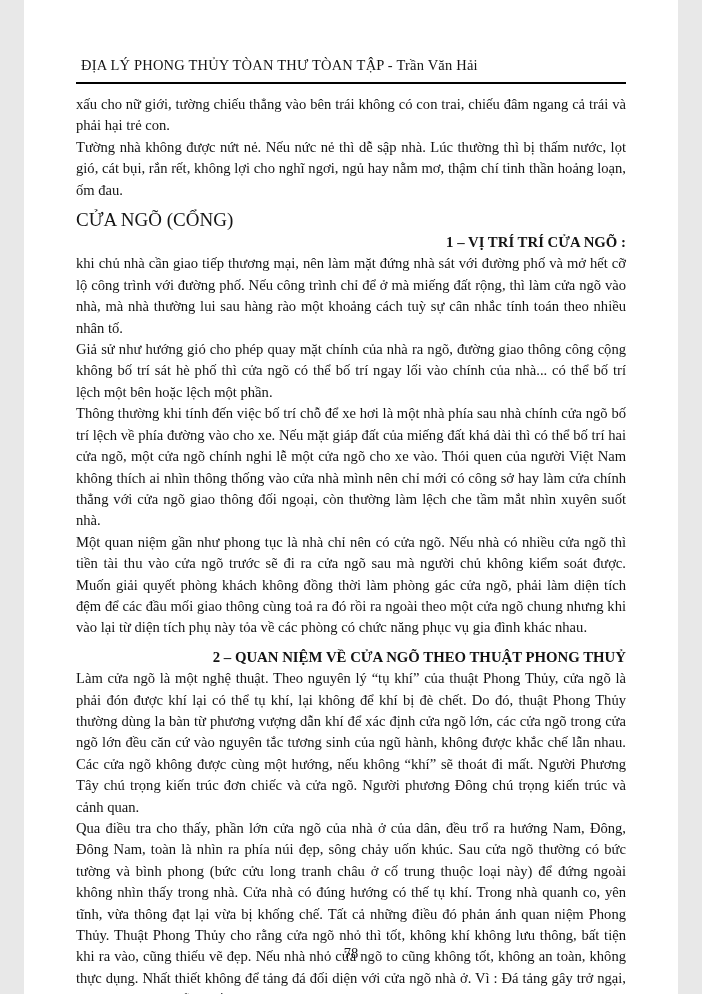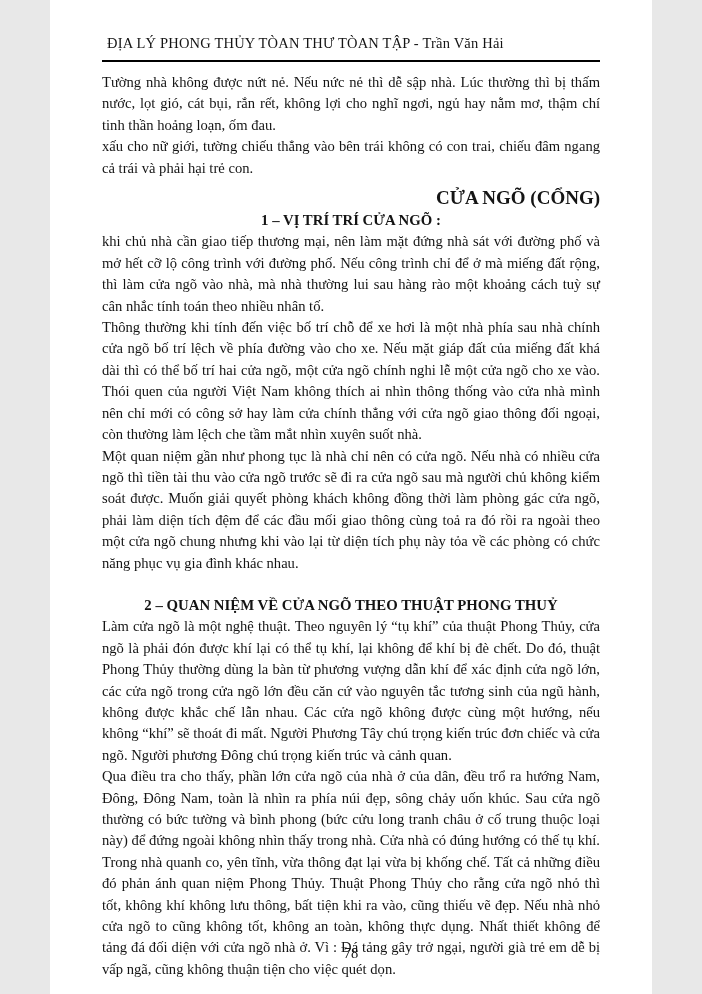--- a/index.html
+++ b/index.html
@@ -2,29 +2,29 @@
 <html><head>
 <meta charset="utf-8">
 <style>
   html, body {
     margin: 0;
     padding: 0;
     background: #e8e8e8;
   }
   .page {
     position: relative;
-    width: 602px;
+    width: 654px;
     height: 994px;
     margin: 0 auto;
     background: #ffffff;
     color: #141414;
     font-family: "Liberation Serif", "DejaVu Serif", serif;
     overflow: hidden;
     box-sizing: border-box;
-    padding: 35px 52px 0 52px;
+    padding: 57px 52px 0 52px;
   }
   .running-header {
     font-size: 14.5px;
     letter-spacing: 0.2px;
     padding-left: 5px;
     white-space: nowrap;
   }
   .header-rule {
     border: none;
     border-top: 2px solid #000000;
@@ -36,32 +36,31 @@
   .body-text p {
     margin: 0;
     font-size: 14.6px;
     line-height: 21.4px;
     text-align: justify;
   }
   .section-title {
     margin: 7px 0 0 0;
     font-size: 19px;
     line-height: 24px;
-    font-weight: bold;
-    text-align: right;
+    font-weight: normal;
   }
   .sub-heading {
     margin: 0;
     font-size: 14.8px;
     line-height: 21.4px;
     font-weight: bold;
-    text-align: center;
+    text-align: right;
   }
   .sub-heading.spaced {
-    margin-top: 21px;
+    margin-top: 8px;
   }
   .page-number {
     position: absolute;
     bottom: 32px;
     left: 0;
     width: 100%;
     text-align: center;
     font-size: 14.5px;
   }
 </style>
@@ -69,30 +68,31 @@
 <body>
 
 <div class="page">
 
   <div class="running-header">ĐỊA LÝ PHONG THỦY TÒAN THƯ  TÒAN TẬP -  Trần Văn Hải</div>
 
   <hr class="header-rule">
 
   <div class="body-text">
 
+    <p>xấu cho nữ giới, tường chiếu thẳng vào bên trái không có con trai, chiếu đâm ngang cả trái và phải hại trẻ con.</p>
+
     <p>Tường nhà không được nứt nẻ. Nếu nức nẻ thì dễ sập nhà. Lúc thường thì bị thấm nước, lọt gió, cát bụi, rắn rết, không lợi cho nghĩ ngơi, ngủ hay nằm mơ, thậm chí tinh thần hoảng loạn, ốm đau.</p>
-
-    <p>xấu cho nữ giới, tường chiếu thẳng vào bên trái không có con trai, chiếu đâm ngang cả trái và phải hại trẻ con.</p>
 
     <h1 class="section-title">CỬA NGÕ (CỔNG)</h1>
 
     <h2 class="sub-heading">1 – VỊ TRÍ TRÍ CỬA NGÕ :</h2>
 
     <p>khi chủ nhà cần giao tiếp thương mại, nên làm mặt đứng nhà sát với đường phố và mở hết cỡ lộ công trình với đường phố. Nếu công trình chỉ để ở mà miếng đất rộng, thì làm cửa ngõ vào nhà, mà nhà thường lui sau hàng rào một khoảng cách tuỳ sự cân nhắc tính toán theo nhiều nhân tố.</p>
 
+    <p>Giả sử như hướng gió cho phép quay mặt chính của nhà ra ngõ, đường giao thông công cộng không bố trí sát hè phố thì cửa ngõ có thể bố trí ngay lối vào chính của nhà... có thể bố trí lệch một bên hoặc lệch một phần.</p>
 
     <p>Thông thường khi tính đến việc bố trí chỗ để xe hơi là một nhà phía sau nhà chính cửa ngõ bố trí lệch về phía đường vào cho xe. Nếu mặt giáp đất của miếng đất khá dài thì có thể bố trí hai cửa ngõ, một cửa ngõ chính nghi lễ một cửa ngõ cho xe vào. Thói quen của người Việt Nam không thích ai nhìn thông thống vào cửa nhà mình nên chỉ mới có công sở hay làm cửa chính thẳng với cửa ngõ giao thông đối ngoại, còn thường làm lệch che tầm mắt nhìn xuyên suốt nhà.</p>
 
     <p>Một quan niệm gần như phong tục là nhà chỉ nên có cửa ngõ. Nếu nhà có nhiều cửa ngõ thì tiền tài thu vào cửa ngõ trước sẽ đi ra cửa ngõ sau mà người chủ không kiểm soát được. Muốn giải quyết phòng khách không đồng thời làm phòng gác cửa ngõ, phải làm diện tích đệm để các đầu mối giao thông cùng toả ra đó rồi ra ngoài theo một cửa ngõ chung nhưng khi vào lại từ diện tích phụ này tỏa về các phòng có chức năng phục vụ gia đình khác nhau.</p>
 
     <h2 class="sub-heading spaced">2 – QUAN NIỆM VỀ CỬA NGÕ THEO THUẬT PHONG THUỶ</h2>
 
     <p>Làm cửa ngõ là một nghệ thuật. Theo nguyên lý “tụ khí” của thuật Phong Thủy, cửa ngõ là phải đón được khí lại có thể tụ khí, lại không để khí bị đè chết. Do đó, thuật Phong Thủy thường dùng la bàn từ phương vượng dẫn khí để xác định cửa ngõ lớn, các cửa ngõ trong cửa ngõ lớn đều căn cứ vào nguyên tắc tương sinh của ngũ hành, không được khắc chế lẫn nhau. Các cửa ngõ không được cùng một hướng, nếu không “khí” sẽ thoát đi mất. Người Phương Tây chú trọng kiến trúc đơn chiếc và cửa ngõ. Người phương Đông chú trọng kiến trúc và cảnh quan.</p>
 
     <p>Qua điều tra cho thấy, phần lớn cửa ngõ của nhà ở của dân, đều trổ ra hướng Nam, Đông, Đông Nam, toàn là nhìn ra phía núi đẹp, sông chảy uốn khúc. Sau cửa ngõ thường có bức tường và bình phong (bức cửu long tranh châu ở cố  trung thuộc loại này) để đứng ngoài không nhìn thấy trong nhà. Cửa nhà có đúng hướng có thế tụ khí. Trong nhà quanh co, yên tĩnh, vừa thông đạt lại vừa bị khống chế. Tất cả những điều đó phản ánh quan niệm Phong Thủy. Thuật Phong Thủy cho rằng cửa ngõ nhỏ thì tốt, không khí không lưu thông, bất tiện khi ra vào, cũng thiếu vẽ đẹp. Nếu nhà nhỏ cửa ngõ to cũng không tốt, không an toàn, không thực dụng. Nhất thiết không để tảng đá đối diện với cửa ngõ nhà ở. Vì : Đá tảng gây trở ngại, người già trẻ em dễ bị vấp ngã, cũng không thuận tiện cho việc quét dọn.</p>

